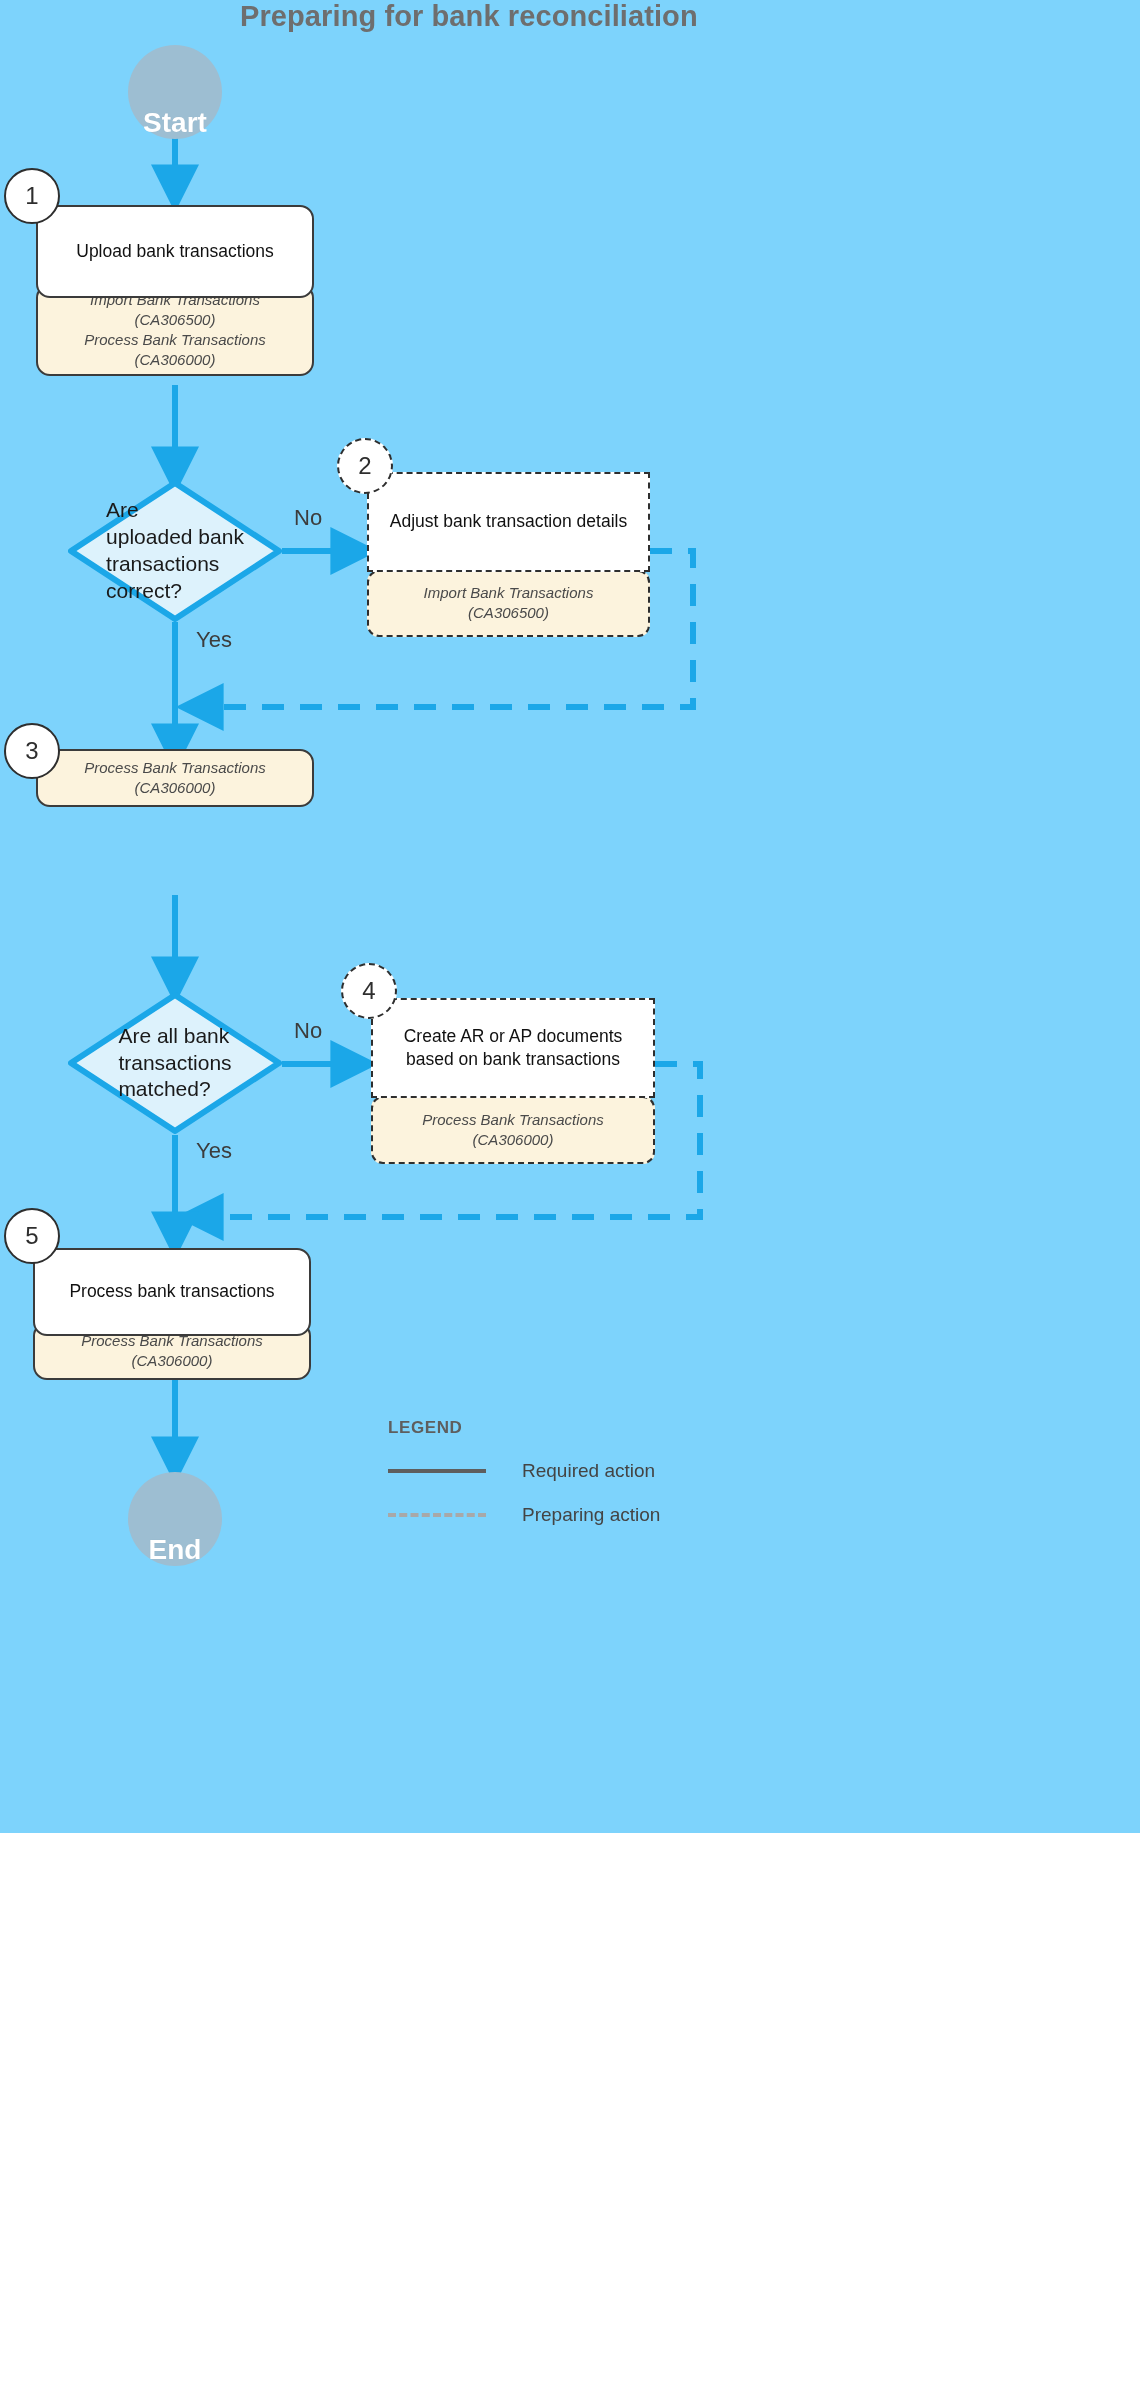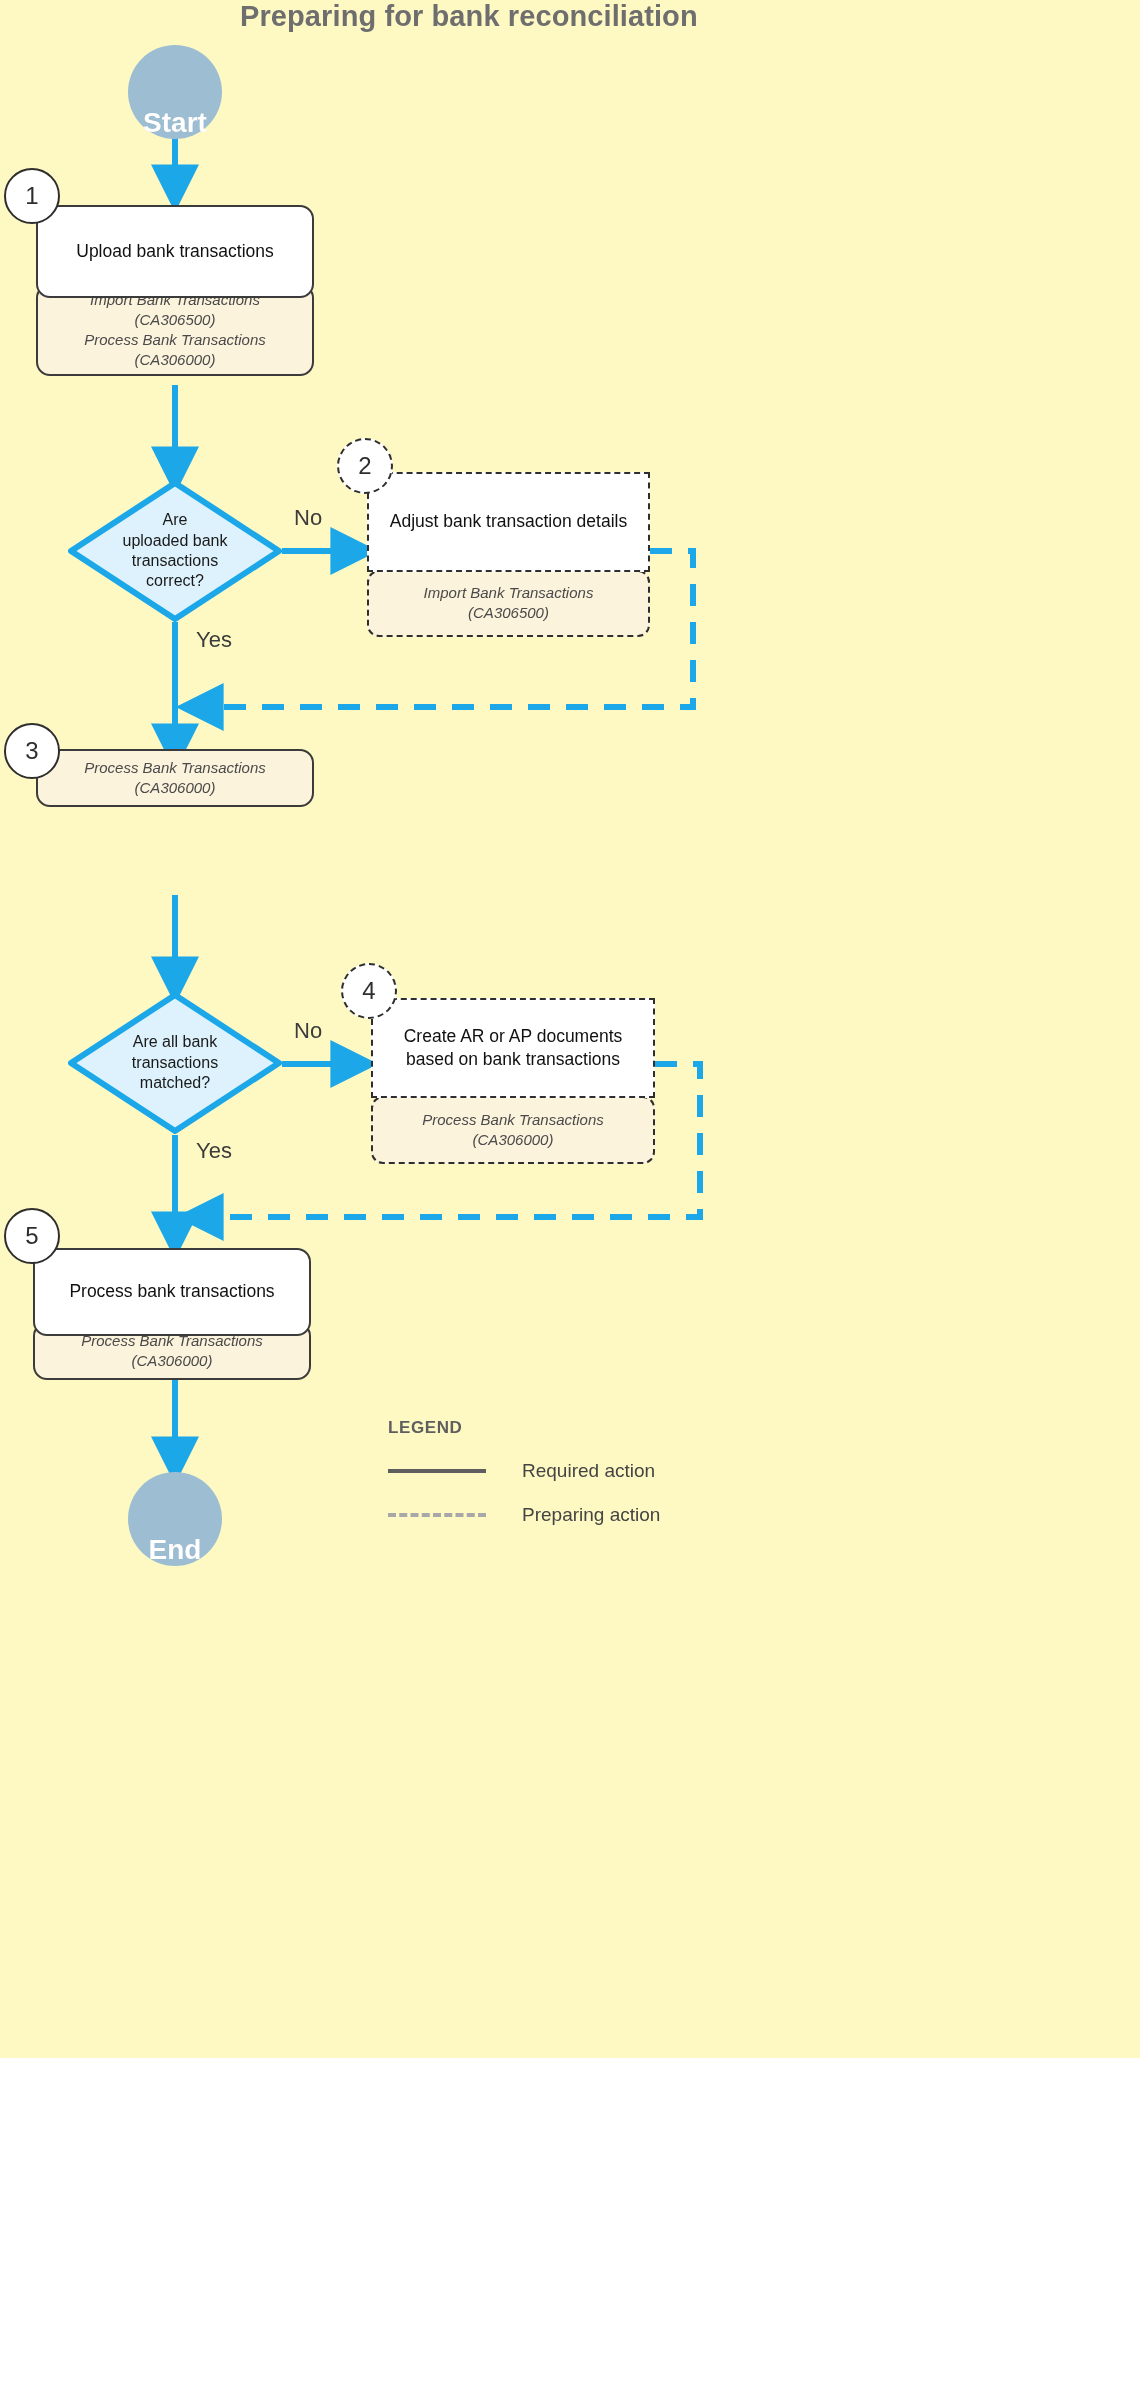--- a/index.html
+++ b/index.html
@@ -7,22 +7,22 @@
     padding: 0;
     background: #ffffff;
   }
   body {
     font-family: "Liberation Sans", sans-serif;
     -webkit-font-smoothing: antialiased;
   }
   #canvas {
     position: relative;
     width: 1140px;
-    height: 2058px;
-    background: #fef9c3;
+    height: 1833px;
+    background: #7dd3fc;
     overflow: hidden;
   }
 
   
   .diagram-title {
     position: absolute;
     left: 240px;
     top: 0px;
     width: 900px;
     font-size: 29px;
@@ -124,22 +124,21 @@
   .decision .dshape {
     position: absolute;
     inset: 0;
   }
   .decision .dlabel {
     position: absolute;
     inset: 0;
     display: flex;
     align-items: center;
     justify-content: center;
-    text-align: center;
-    font-size: 16px;
+    font-size: 21px;
     color: #1a1a1a;
     line-height: 1.28;
     white-space: pre-line;
     pointer-events: none;
   }
 
   
   .edge-label {
     position: absolute;
     font-size: 22px;

